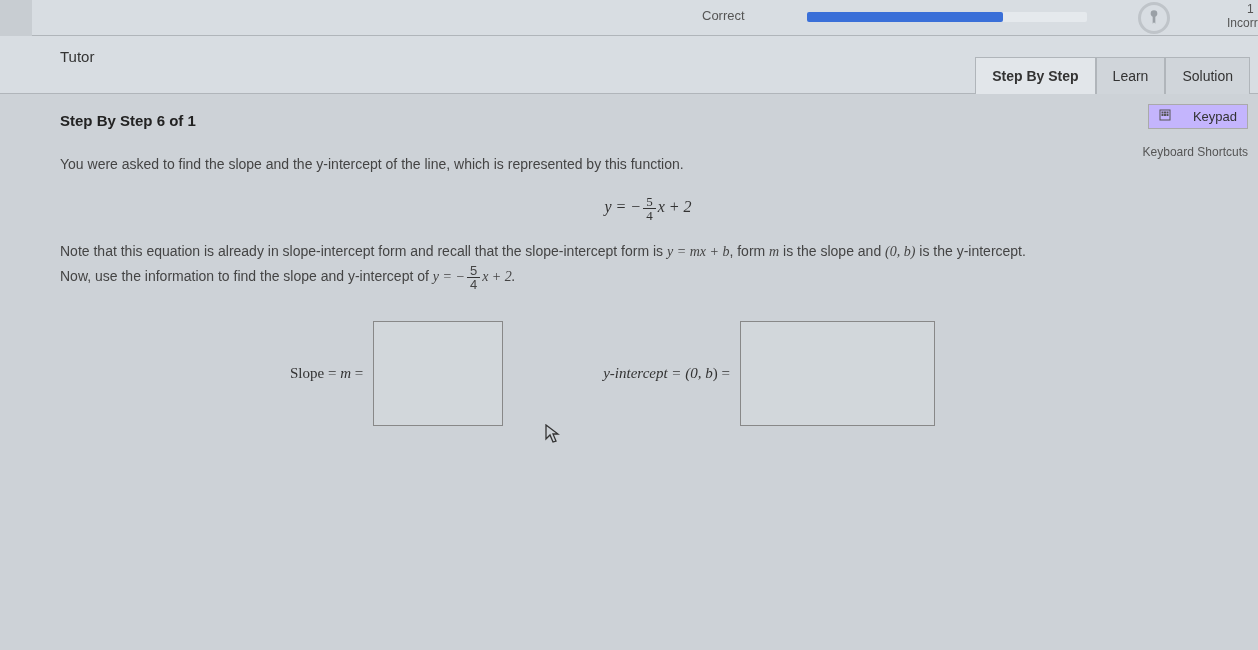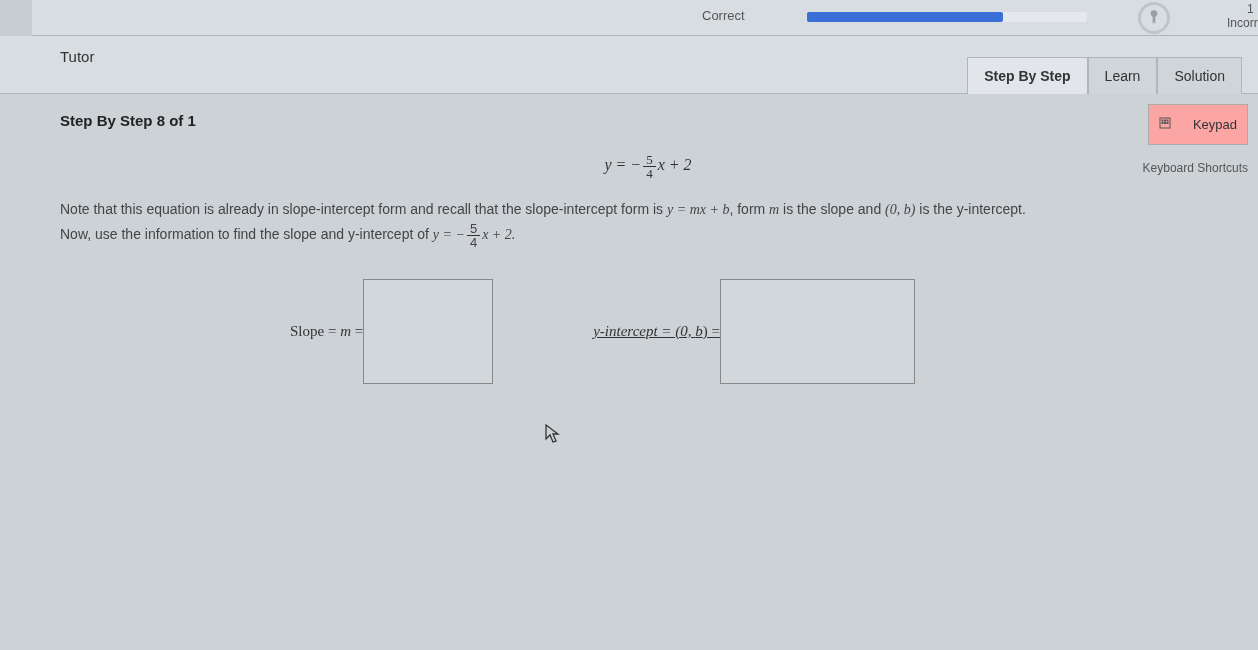--- a/index.html
+++ b/index.html
@@ -74,21 +74,21 @@
     .tutor-label {
       position: absolute;
       left: 60px;
       top: 12px;
       font-weight: normal;
       color: #333;
       font-size: 15px;
     }
     .tabs {
       position: absolute;
-      right: 16px;
+      right: 8px;
       bottom: -1px;
       display: flex;
     }
     .tab {
       padding: 10px 16px;
       border: 1px solid #b0b5ba;
       border-bottom: none;
       background: #d0d5da;
       font-size: 14px;
       color: #333;
@@ -114,22 +114,22 @@
       position: absolute;
       right: 10px;
       top: 10px;
       text-align: right;
     }
     .keypad-btn {
       display: inline-flex;
       align-items: center;
       gap: 22px;
       border: 1px solid #aaa;
-      padding: 12px 10px;
-      background: #fca5a5;
+      padding: 4px 10px;
+      background: #c4b5fd;
       font-size: 13px;
       cursor: pointer;
     }
     .kbd-shortcuts {
       margin-top: 16px;
       font-size: 12px;
       color: #555;
     }
     .body-text {
       color: #444;
@@ -157,42 +157,42 @@
     .mi { font-style: italic; font-family: 'Times New Roman', serif; }
     .answer-row {
       display: flex;
       align-items: center;
       margin-top: 30px;
       gap: 20px;
     }
     .ans-group {
       display: flex;
       align-items: center;
-      gap: 0;
+      gap: 10px;
     }
     .ans-label {
       font-family: 'Times New Roman', serif;
       font-size: 15px;
     }
     .ans-box {
       border: 1px solid #888;
       background: #d2d7db;
     }
     .box-slope { width: 130px; height: 105px; }
     .box-int { width: 195px; height: 105px; }
     .cursor-arrow {
       position: absolute;
       left: 545px;
       top: 330px;
       font-size: 18px;
       color: #333;
       pointer-events: none;
     }
     .group1 { margin-left: 230px; }
-    .group2 { margin-left: 80px; text-decoration: underline; }
+    .group2 { margin-left: 80px; }
   </style>
 </head>
 <body>
 
 <div class="top-bar">
   <span class="correct-label">Correct</span>
   <div class="progress-wrap">
     <div class="progress-fill"></div>
   </div>
   <div class="badge-circle">
@@ -211,40 +211,43 @@
 <div class="tutor-bar">
   <span class="tutor-label">Tutor</span>
   <div class="tabs">
     <div class="tab active">Step By Step</div>
     <div class="tab">Learn</div>
     <div class="tab">Solution</div>
   </div>
 </div>
 
 <div class="content">
-  <div class="step-title">Step By Step 8 of 1</div>
+  <div class="step-title">Step By Step 6 of 1</div>
 
   <div class="right-tools">
     <div class="keypad-btn">
       <span>
         <svg width="12" height="12" viewBox="0 0 24 24">
             <rect x="2" y="2" width="20" height="20" fill="none" stroke="#555" stroke-width="2"></rect>
             <rect x="5" y="5" width="4" height="4" fill="#555"></rect>
             <rect x="10" y="5" width="4" height="4" fill="#555"></rect>
             <rect x="15" y="5" width="4" height="4" fill="#555"></rect>
             <rect x="5" y="10" width="4" height="4" fill="#555"></rect>
             <rect x="10" y="10" width="4" height="4" fill="#555"></rect>
             <rect x="15" y="10" width="4" height="4" fill="#555"></rect>
           </svg>
       </span>
       <span>Keypad</span>
     </div>
     <div class="kbd-shortcuts">Keyboard Shortcuts</div>
   </div>
 
+  <div class="body-text">
+    <span>You were asked to find the slope and the y-intercept of the line, which is represented by this function.</span>
+  </div>
 
   <div class="equation-center">
     <span class="mi">y = −</span><span class="frac"><span class="num">5</span><span class="den">4</span></span><span class="mi">x + 2</span>
   </div>
 
   <div class="body-text">
     <span>Note that this equation is already in slope-intercept form and recall that the slope-intercept form is </span><span class="mi">y = mx + b</span><span>, form </span><span class="mi">m</span><span> is the slope and </span><span class="mi">(0, b)</span><span> is the y-intercept.</span>
   </div>
 
   <div class="body-text" style="margin-top:0">

